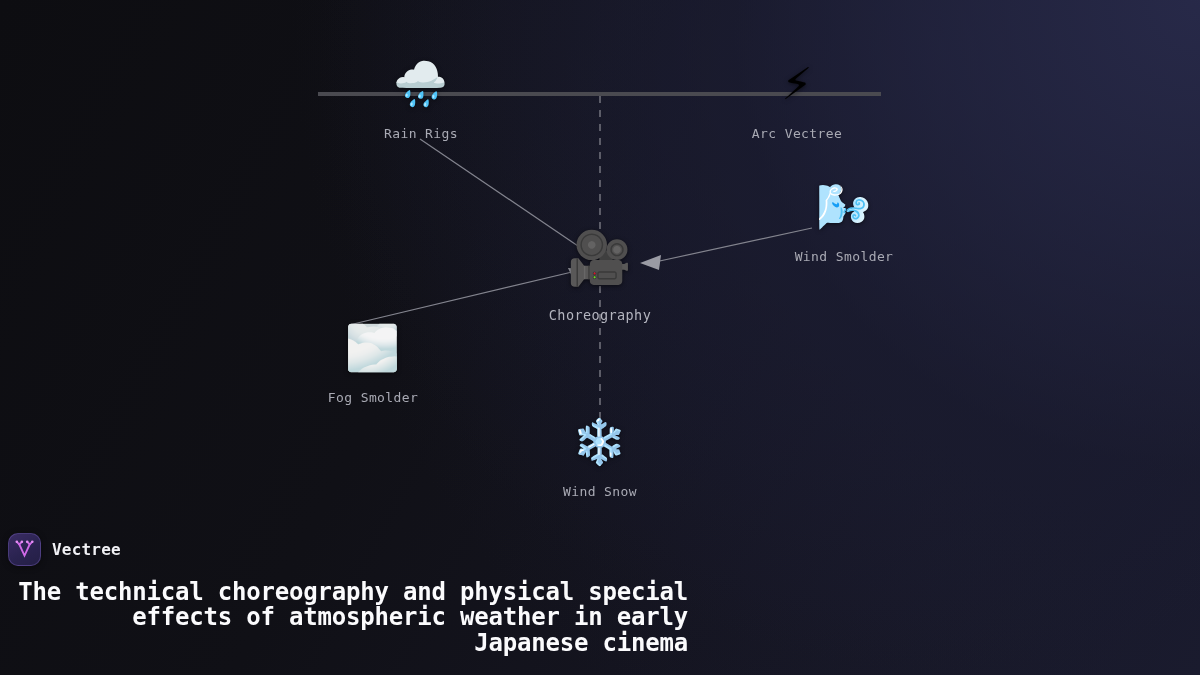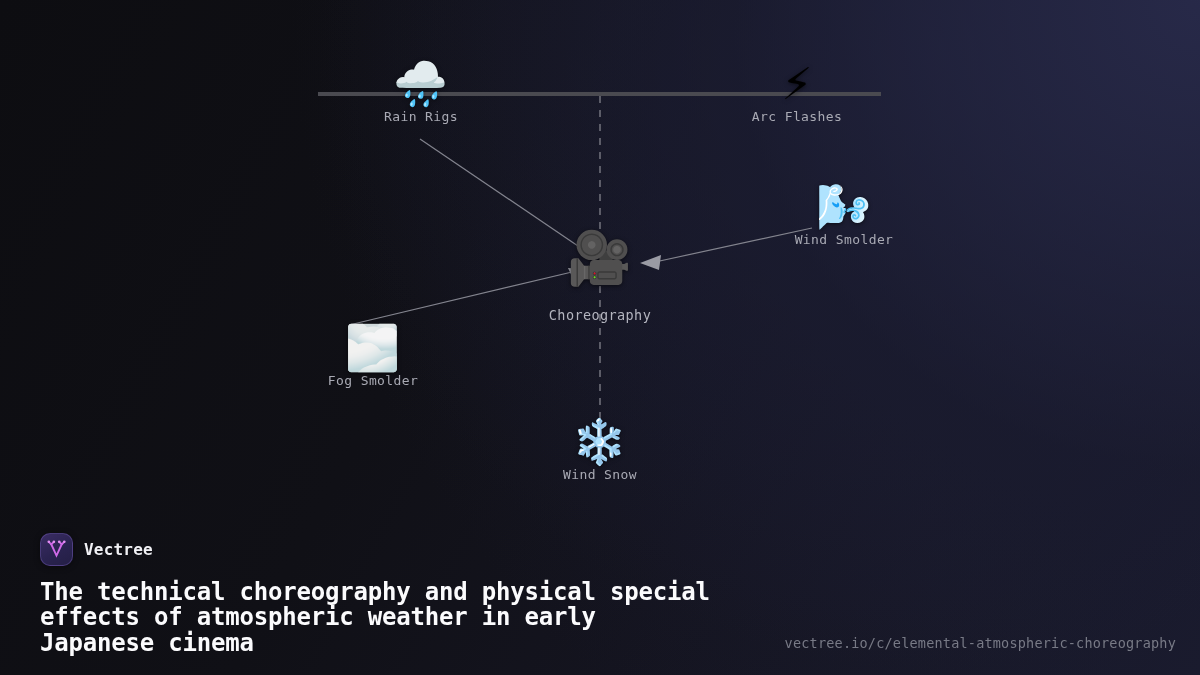--- a/index.html
+++ b/index.html
@@ -47,39 +47,40 @@
   }
   .node .glyph {
     display: block;
     line-height: 1;
     font-family: "DejaVu Sans", "Liberation Sans", sans-serif;
     text-align: center;
     filter: drop-shadow(0 1px 2px rgba(0,0,0,0.55));
   }
   .node .nlabel {
     display: block;
-    margin-top: 3px;
+    margin-top: 20px;
     font-family: "DejaVu Sans Mono", "Liberation Mono", monospace;
     font-size: 13px;
     letter-spacing: 0.4px;
     color: #a9aab4;
     white-space: nowrap;
   }
 
   .node.center .glyph { font-size: 52px; }
   .node.center .nlabel { font-size: 13.5px; color: #b4b5bf; margin-top: 23px; }
 
   .node.leaf .glyph { font-size: 44px; }
 
   
   #footer {
     position: absolute;
     left: 0; right: 0; bottom: 0;
-    padding: 0 24px 18px 40px;
+    padding: 0 24px 18px 8px;
     z-index: 6;
+    text-align: right;
   }
 
   #brand {
     display: flex;
     align-items: center;
     gap: 11px;
     margin-bottom: 14px;
   }
 
   #brand-mark {
@@ -153,21 +154,21 @@
       <span class="nlabel">Choreography</span>
     </div>
 
     <div class="node leaf" style="left:421px; top:62px;">
       <span class="glyph">🌧️</span>
       <span class="nlabel">Rain Rigs</span>
     </div>
 
     <div class="node leaf" style="left:797px; top:62px;">
       <span class="glyph">⚡</span>
-      <span class="nlabel">Arc Flashes</span>
+      <span class="nlabel">Arc Vectree</span>
     </div>
 
     <div class="node leaf" style="left:844px; top:185px;">
       <span class="glyph">🌬️</span>
       <span class="nlabel">Wind Smolder</span>
     </div>
 
     <div class="node leaf" style="left:373px; top:326px;">
       <span class="glyph">🌫️</span>
       <span class="nlabel">Fog Smolder</span>
@@ -199,15 +200,14 @@
             <circle cx="20.9" cy="3.2" r="1.5"></circle>
           </g>
         </svg>
       </div>
       <span id="brand-name">Vectree</span>
     </div>
 
     <h1 id="title">The technical choreography and physical special effects of atmospheric weather in early Japanese cinema</h1>
   </div>
 
-  <div id="url">vectree.io/c/elemental-atmospheric-choreography</div>
 
 </div>
 
 </body></html>

